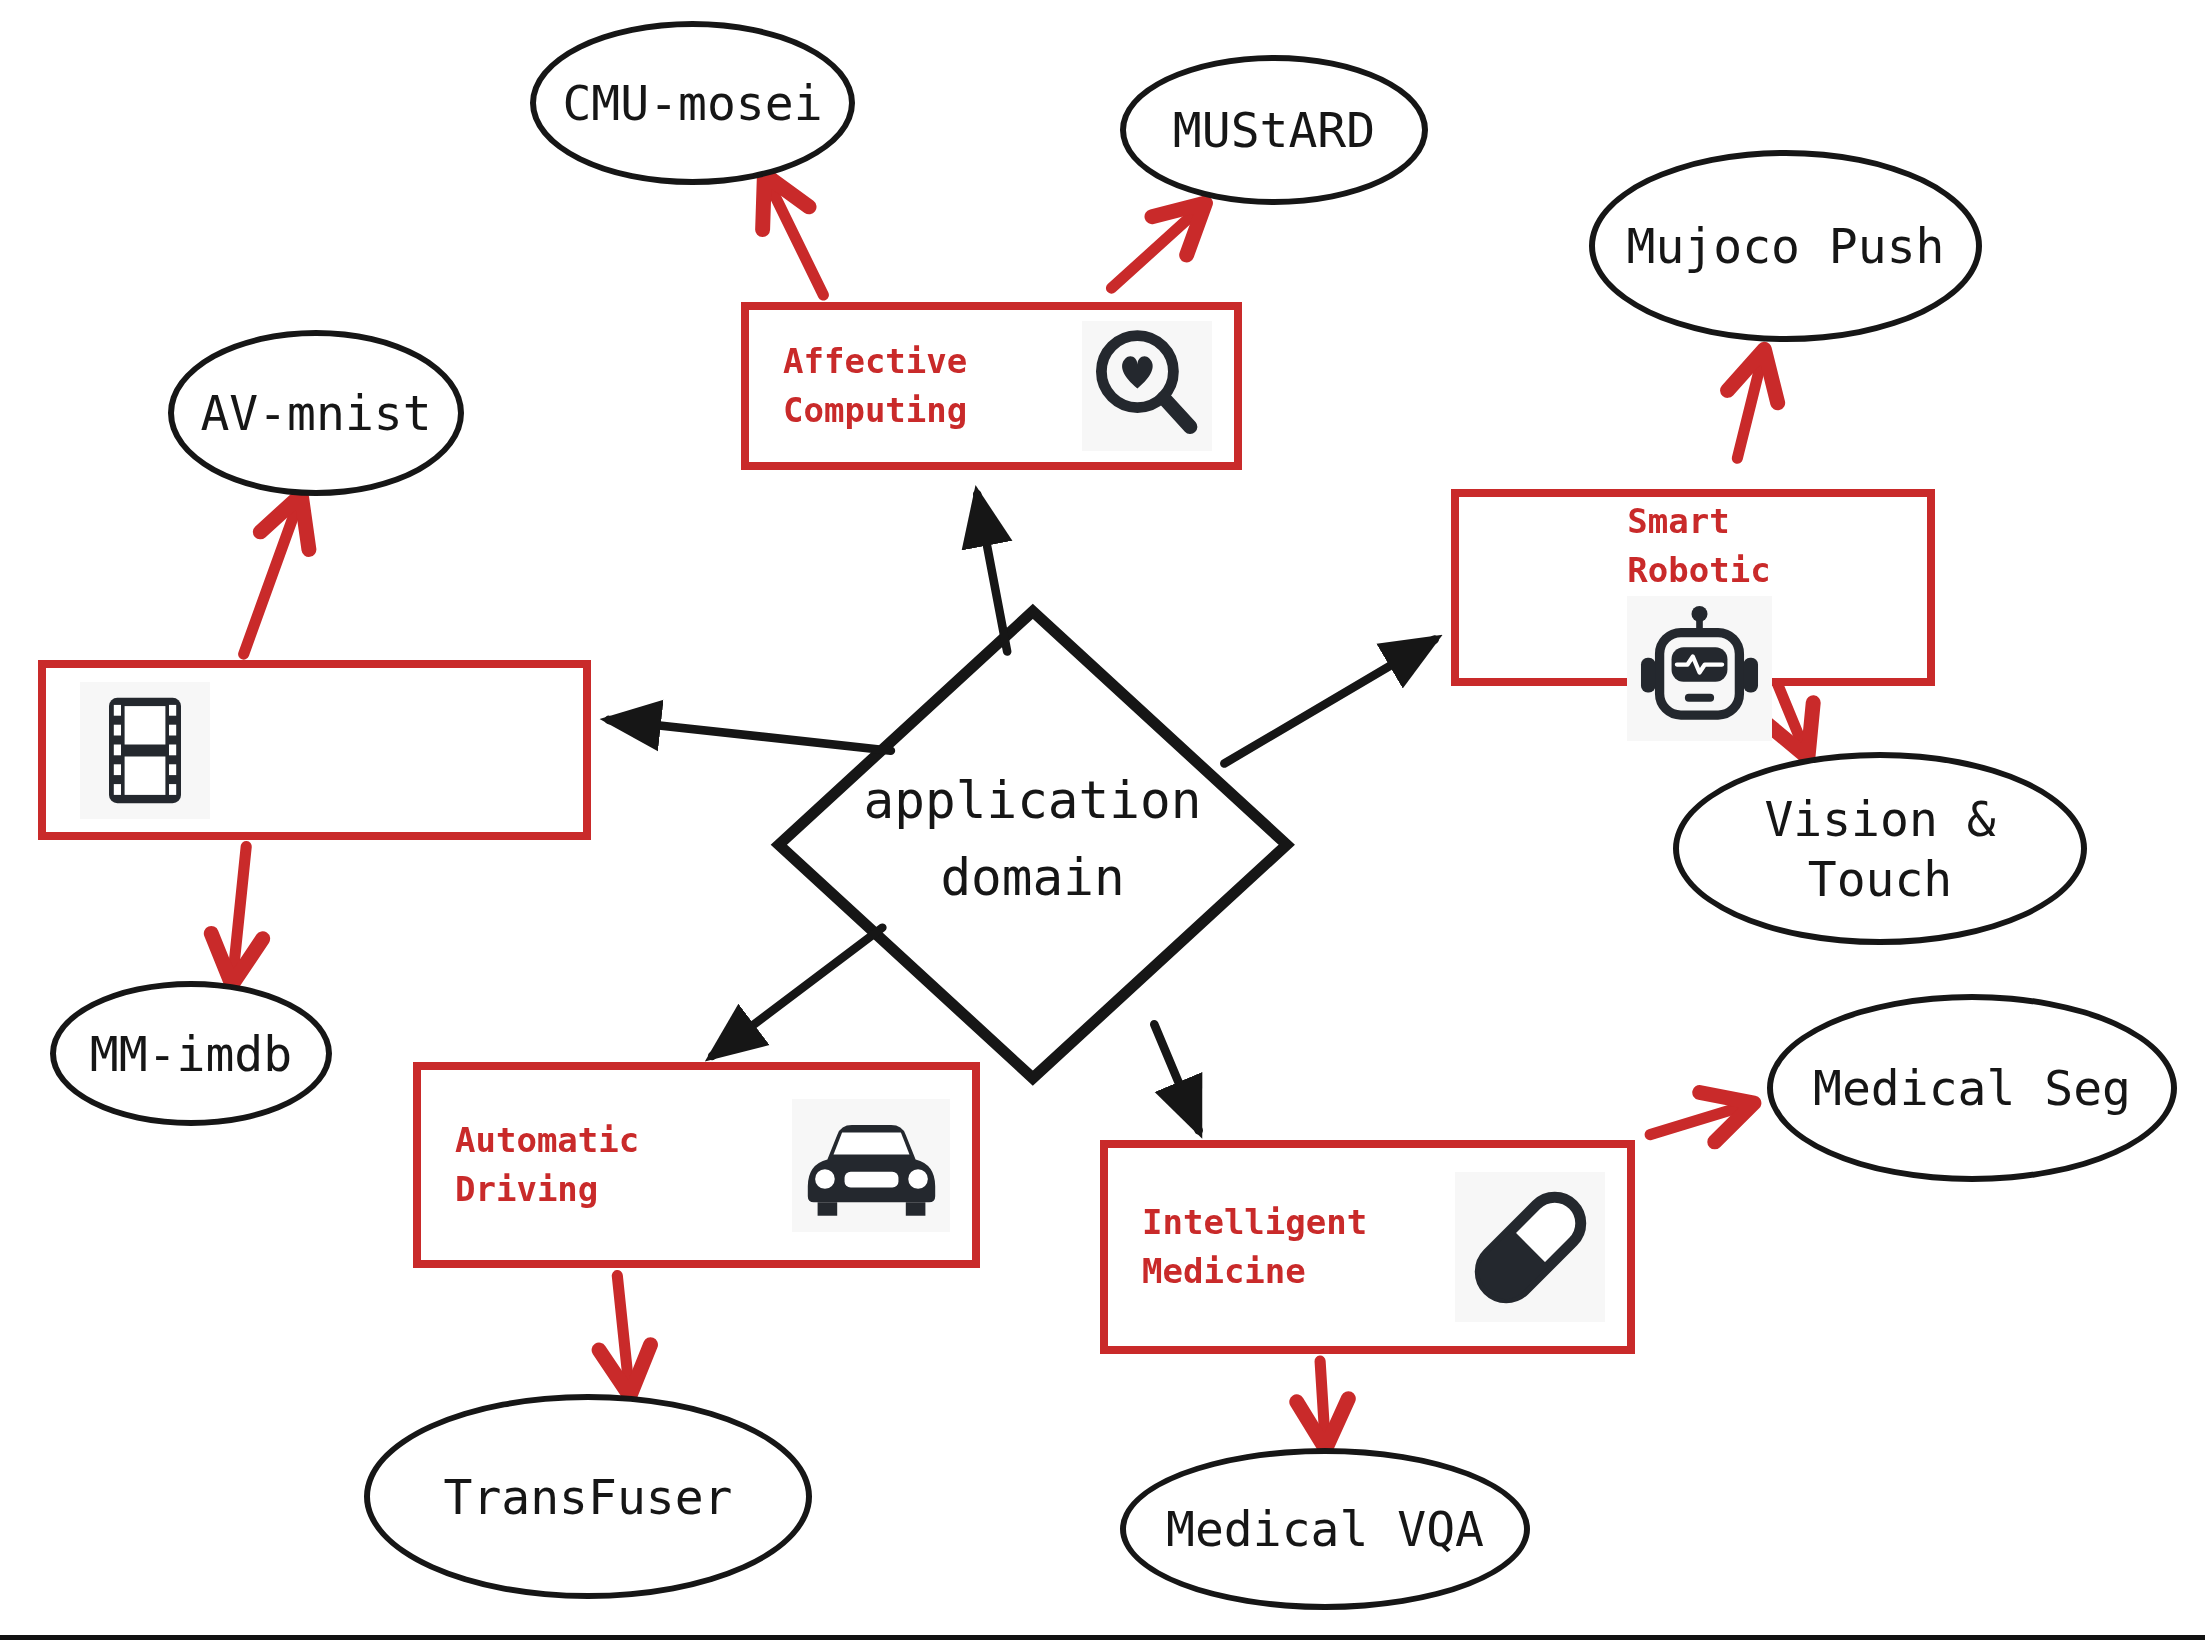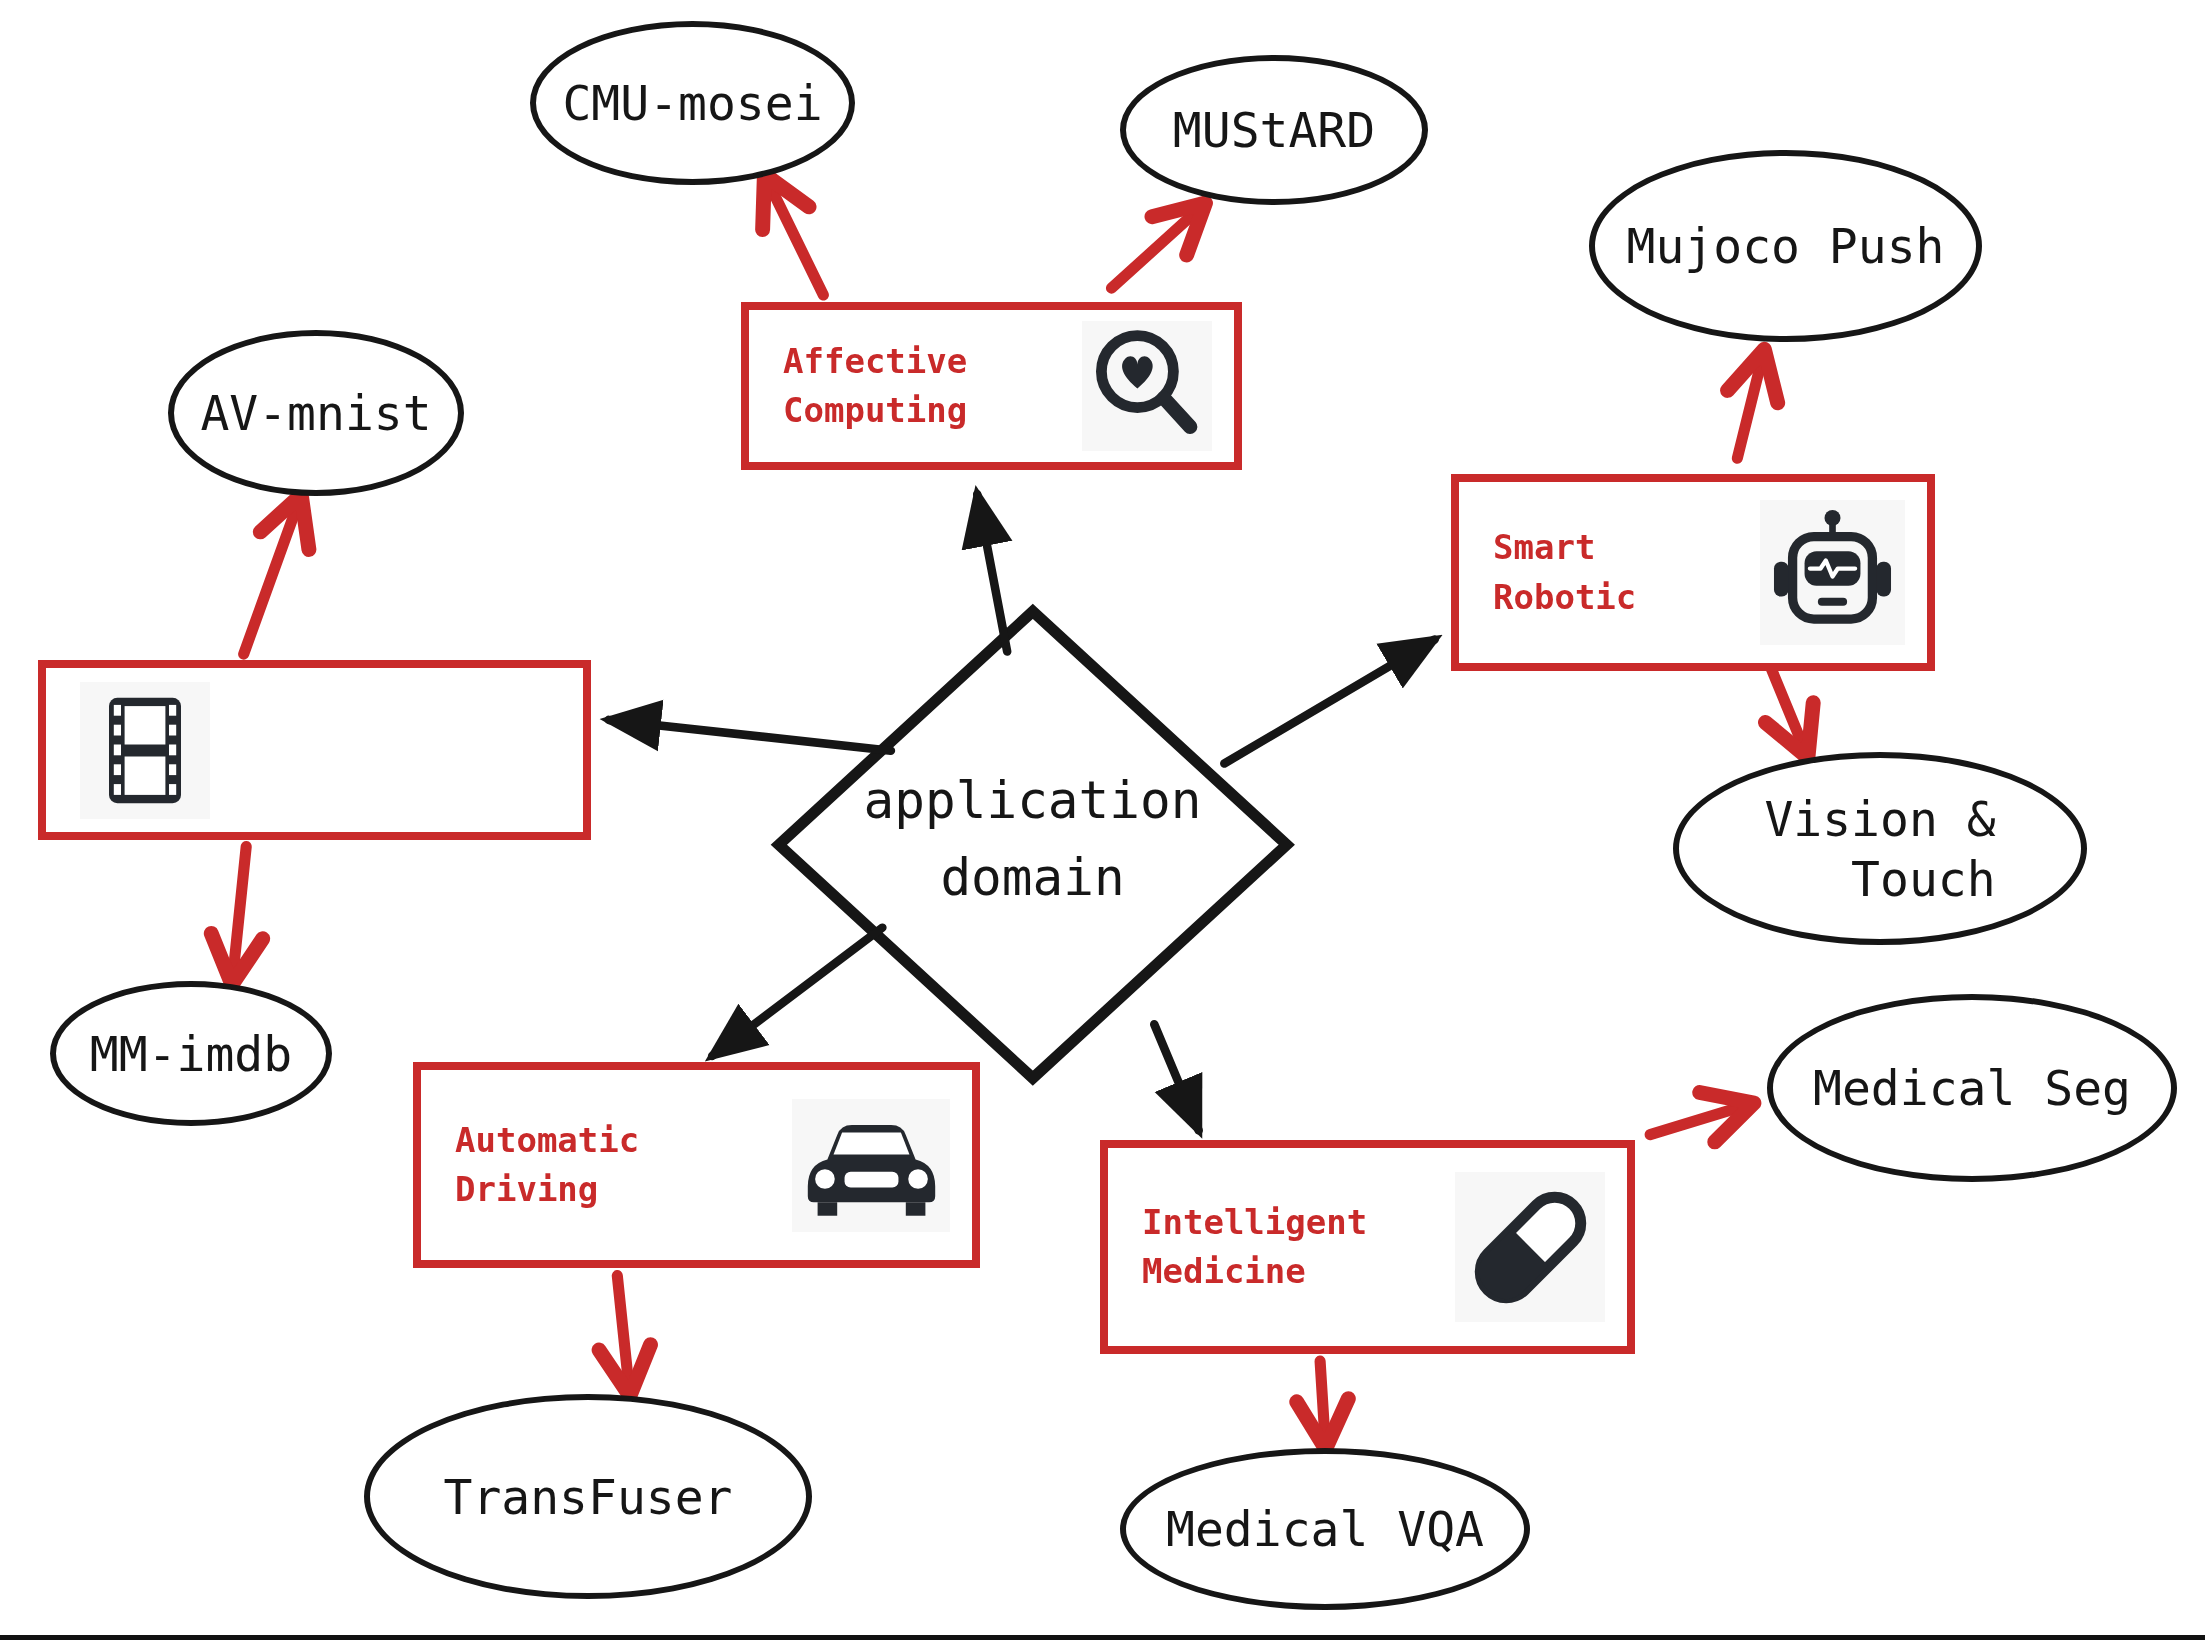--- a/index.html
+++ b/index.html
@@ -14,21 +14,21 @@
   .node-ellipse{
     position:absolute;
     border:6px solid #161616;
     border-radius:50%;
     background:#ffffff;
     display:flex;align-items:center;justify-content:center;
     box-sizing:border-box;
   }
   .ellipse-label{
     font-size:48px;color:#161616;
-    white-space:pre-line;text-align:right;line-height:1.25;
+    white-space:pre-line;text-align:center;line-height:1.25;
   }
   .domain-box{
     position:absolute;
     border:8.6px solid #c92a2a;
     background:#ffffff;
     display:flex;align-items:center;justify-content:space-between;
     padding:0 22px 0 34px;
     box-sizing:border-box;
   }
   .domain-label{
@@ -122,21 +122,21 @@
 Computing</div>
     <div class="icon-tile" style="width:130px;height:130px;">
       <svg width="120" height="120" viewBox="0 0 100 100">
         <circle cx="42" cy="38" r="30" fill="none" stroke="#24282e" stroke-width="9"></circle>
         <path d="M42 52 C 30 42, 26 33, 32 27 C 36 23, 42 26, 42 32 C 42 26, 48 23, 52 27 C 58 33, 54 42, 42 52 Z" fill="#24282e"></path>
         <line x1="64" y1="60" x2="86" y2="84" stroke="#24282e" stroke-width="12" stroke-linecap="round"></line>
       </svg>
     </div>
   </div>
 
-  <div class="domain-box" style="left:1451px;top:474px;width:484px;height:197px;">
+  <div class="domain-box" style="left:1451px;top:489px;width:484px;height:197px;flex-direction:column;">
     <div class="domain-label">Smart
 Robotic</div>
     <div class="icon-tile" style="width:145px;height:145px;">
       <svg width="133" height="133" viewBox="0 0 100 100">
         <circle cx="50" cy="9" r="6" fill="#24282e"></circle>
         <line x1="50" y1="14" x2="50" y2="23" stroke="#24282e" stroke-width="5"></line>
         <rect x="20" y="23" width="60" height="62" rx="16" fill="none" stroke="#24282e" stroke-width="7"></rect>
         <rect x="6" y="42" width="11" height="26" rx="5" fill="#24282e"></rect>
         <rect x="83" y="42" width="11" height="26" rx="5" fill="#24282e"></rect>
         <rect x="29" y="34" width="42" height="26" rx="9" fill="#24282e"></rect>

